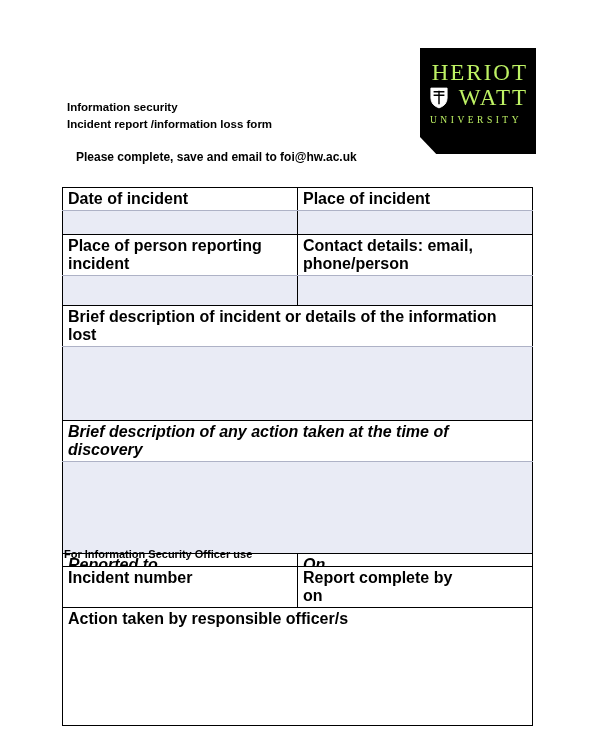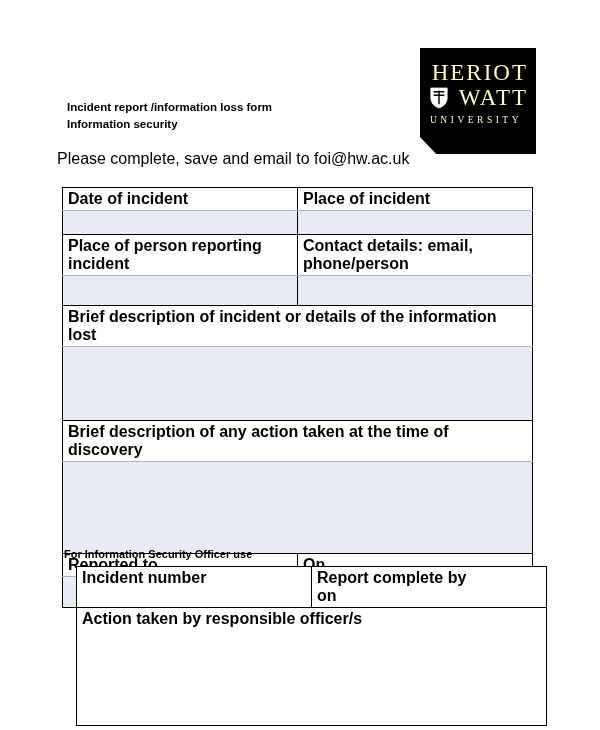--- a/index.html
+++ b/index.html
@@ -7,47 +7,47 @@
   body {
     width:600px; height:730px; position:relative;
     font-family:"Liberation Sans", sans-serif;
     color:#000;
   }
   .page { position:absolute; inset:0; background:#fff; overflow:hidden; }
 
   
   .logo {
     position:absolute; left:420px; top:48px; width:116px; height:106px;
-    background:#000; color:#fef9c3;
+    background:#000; color:#bef264;
     clip-path: polygon(0 0, 100% 0, 100% 100%, 14% 100%, 0 84%);
     padding:12px 8px 0 10px;
     font-family:"Liberation Serif", serif;
   }
   .logo-row1 { font-size:23px; letter-spacing:2px; text-align:right; line-height:1.1; white-space:nowrap; }
   .logo-row2 { display:flex; justify-content:space-between; align-items:center; font-size:23px; letter-spacing:2px; line-height:1.1; white-space:nowrap; }
   .crest { display:inline-flex; width:18px; height:22px; }
   .logo-row3 { font-size:9.5px; letter-spacing:3.5px; text-align:left; margin-top:4px; white-space:nowrap; }
 
   
   .intro { position:absolute; left:67px; top:99px; font-size:11.5px; font-weight:bold; line-height:17px; }
-  .instruction { position:absolute; left:57px; top:150px; font-size:16px; font-weight:normal; }
+  .instruction { position:absolute; left:76px; top:150px; font-size:12px; font-weight:bold; }
 
   
   table { border-collapse:collapse; table-layout:fixed; background:#fff; }
   .form-table { position:absolute; left:62px; top:187px; width:471px; border:1.5px solid #000; }
-  .officer-table { position:absolute; left:76px; top:566px; width:471px; border:1.5px solid #000; }
+  .officer-table { position:absolute; left:62px; top:566px; width:471px; border:1.5px solid #000; }
   td {
     border:1px solid #000;
     font-size:16px; font-weight:bold;
     padding:2px 5px; vertical-align:top;
     overflow:hidden;
   }
   tr.label-row td { border-bottom:1px solid #aeb2c6; background:#fff; }
   tr.field-row td { border-top:1px solid #aeb2c6; background:#e9ebf5; }
-  .h19 { height:19px; } .h20 { height:20px; } .h22 { height:22px; }
+  .h19 { height:19px; } .h20 { height:20px;font-style:italic; } .h22 { height:22px; }
   .h24 { height:24px; } .h30 { height:30px; } .h31 { height:31px; }
   .h74 { height:74px; } .h92 { height:92px; }
   .h36 { height:36px; } .h93 { height:118px; }
 
   .officer-title { position:absolute; left:64px; top:548px; font-size:11px; font-weight:bold; }
   .officer-table td { background:#fff; }
 </style>
 </head>
 <body>
 
@@ -61,22 +61,22 @@
           <path d="M1 1 H19 V12 Q19 20 10 23 Q1 20 1 12 Z" fill="#ffffff" stroke="#ffffff" stroke-width="1"></path>
           <path d="M4 5 h12 M4 9 h12 M10 4 v15" stroke="#000000" stroke-width="1.6" fill="none"></path>
         </svg>
       </span>
       <span>WATT</span>
     </div>
     <div class="logo-row3">UNIVERSITY</div>
   </div>
 
   <div class="intro">
+    <div>Information security</div>
     <div>Incident report /information loss form</div>
-    <div>Information security</div>
   </div>
   <div class="instruction">Please complete, save and email to foi@hw.ac.uk</div>
 
   <table class="form-table">
     <colgroup>
         <col style="width:50%">
         <col style="width:50%">
     </colgroup>
       <tbody>
         <tr class="label-row">

